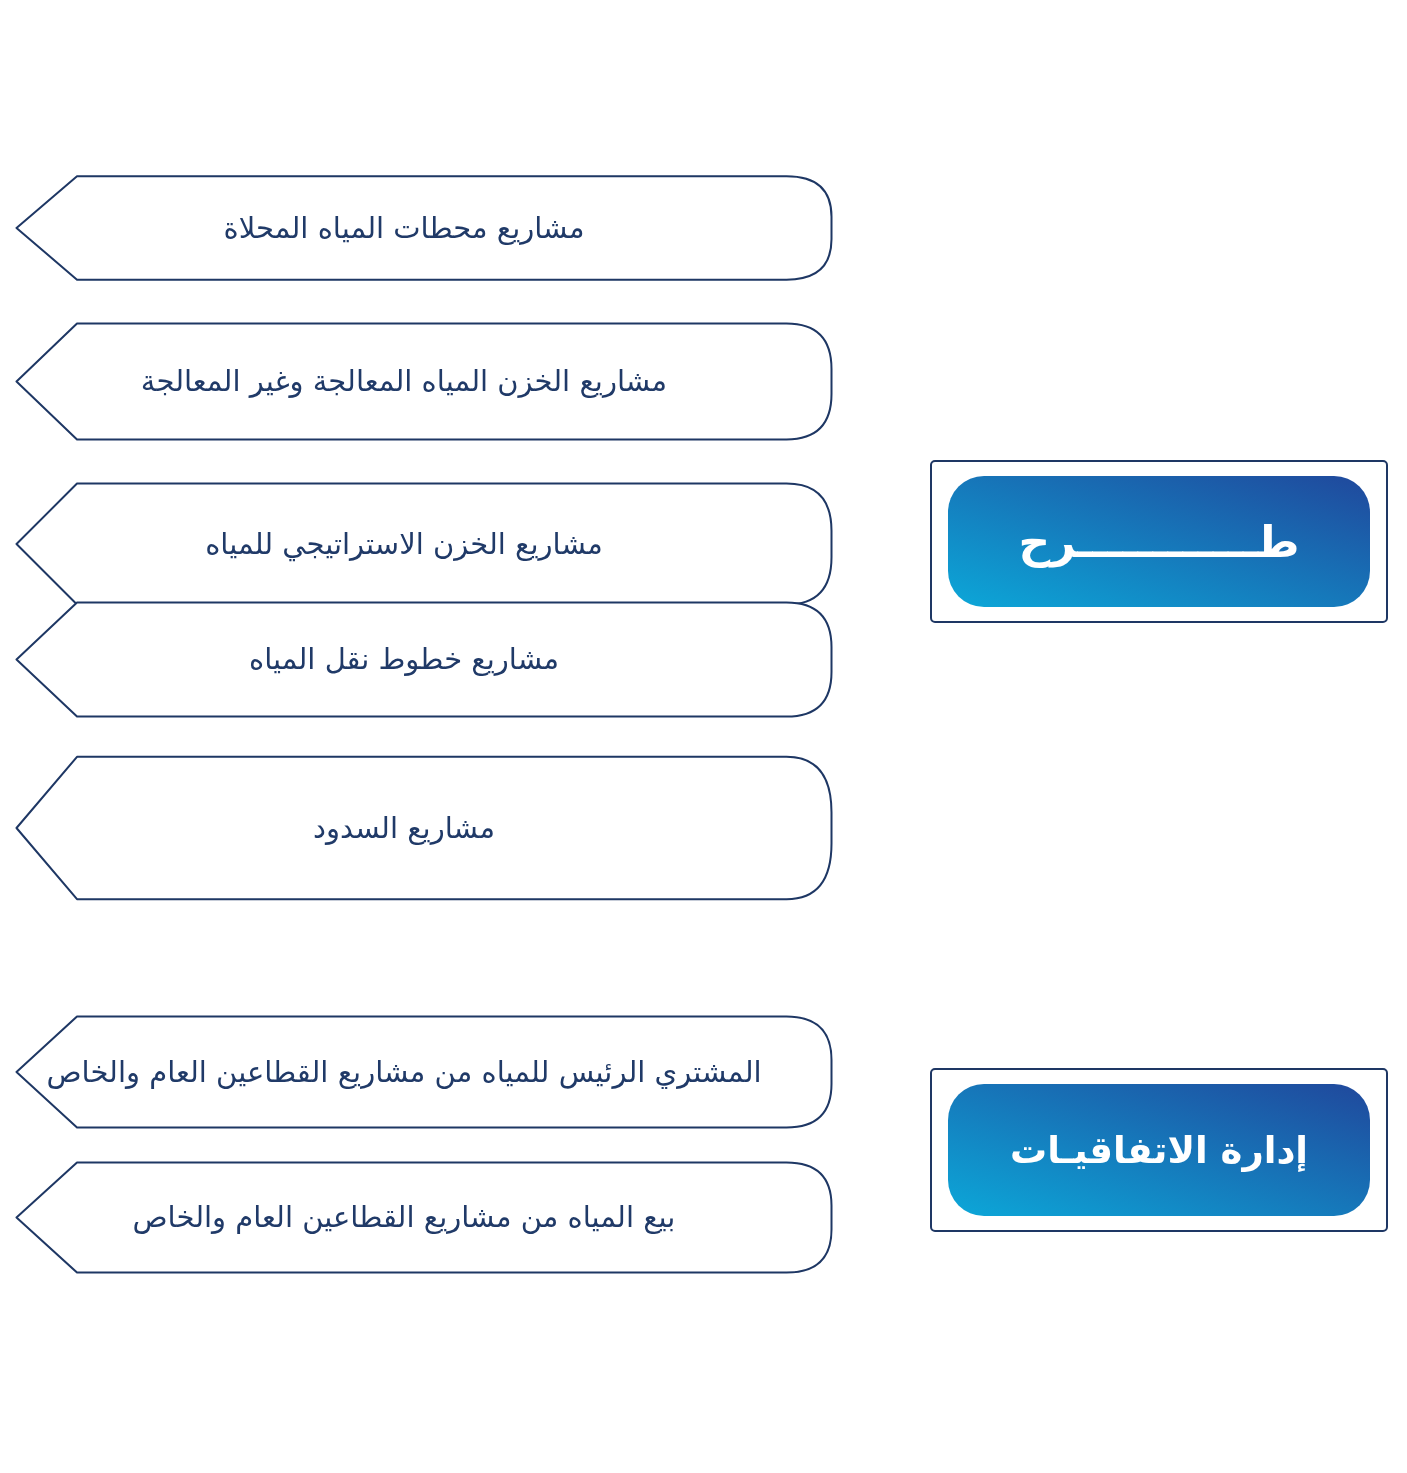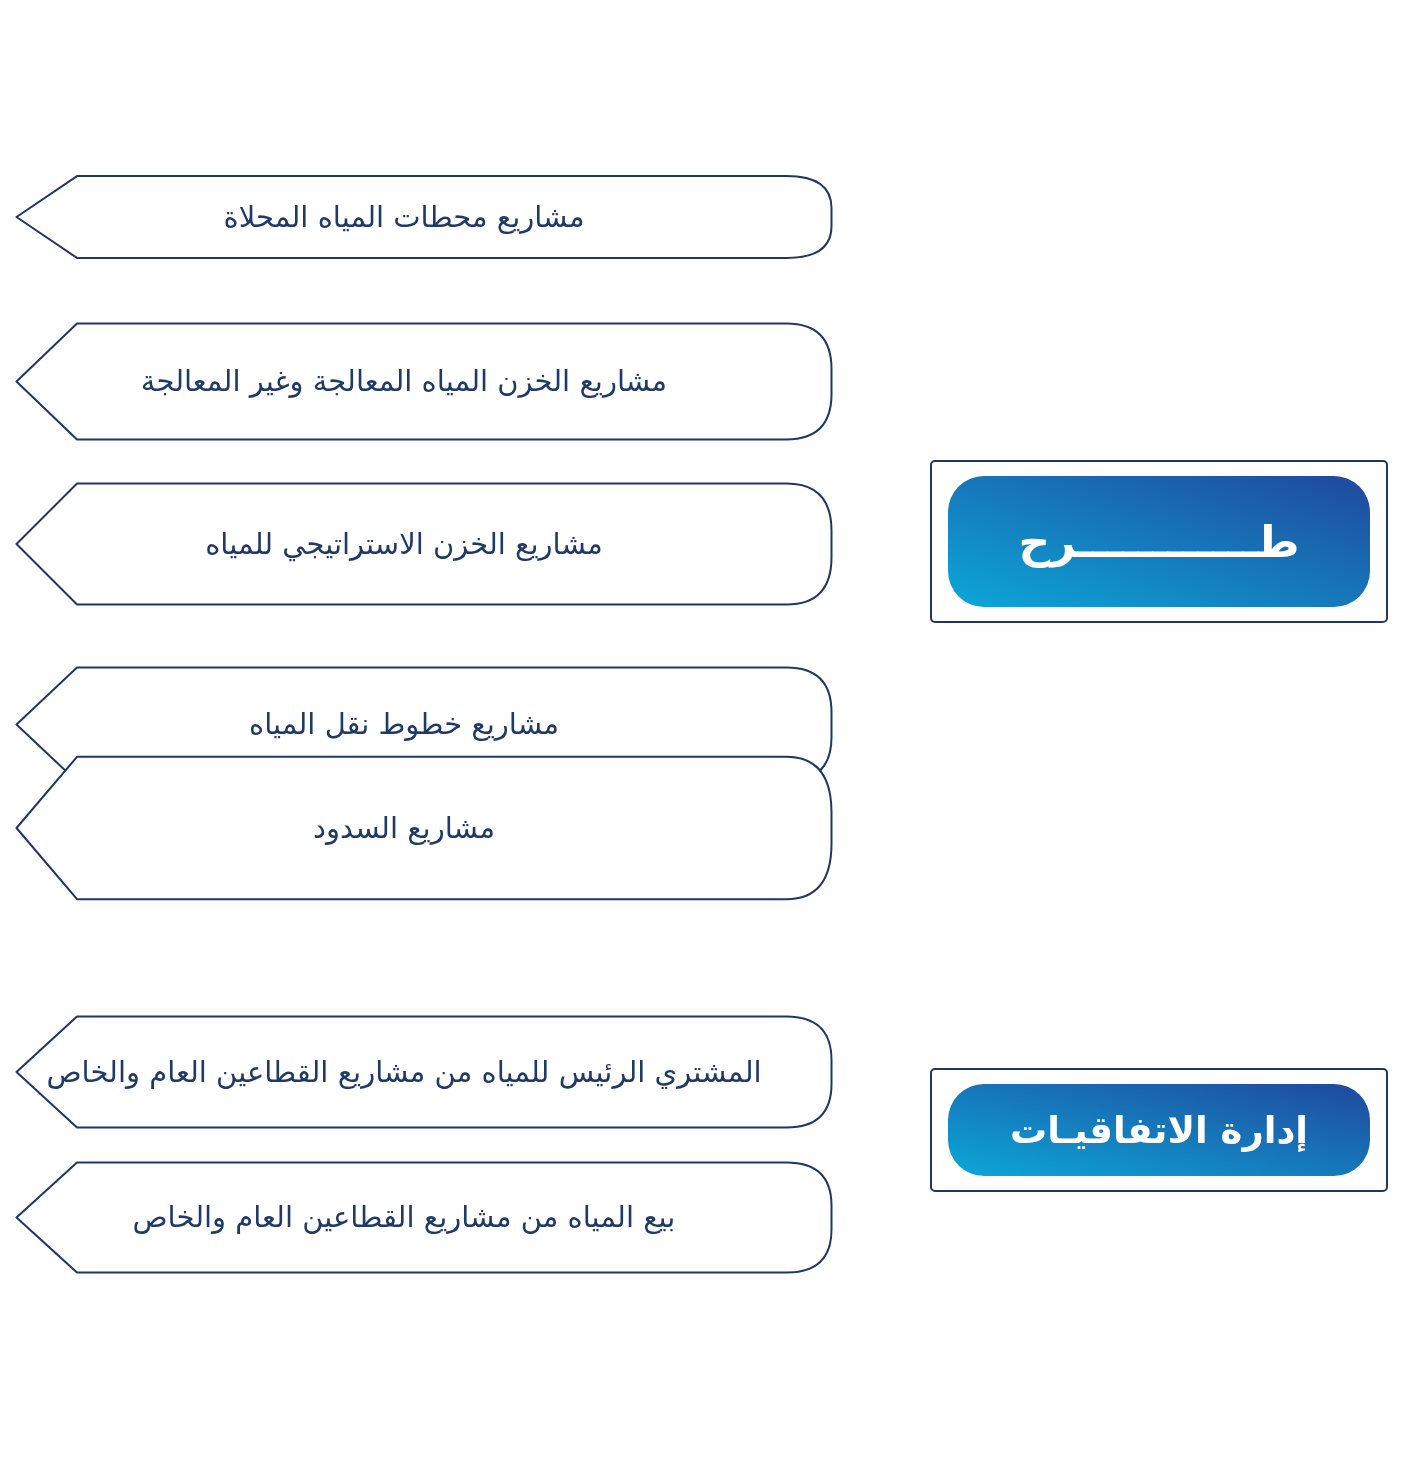--- a/index.html
+++ b/index.html
@@ -30,42 +30,42 @@
     align-items:center;
     justify-content:center;
     padding-right:70px;
     padding-left:30px;
     font-size:29px;
     font-weight:500;
     color:var(--box-text,#203a68);
     white-space:nowrap;
     line-height:1.2;
   }
-  .b1{top:175px;height:84px;}
+  .b1{top:175px;height:106px;}
   .b2{top:322px;height:119px;}
   .b3{top:482px;height:124px;}
-  .b4{top:666px;height:117px;}
+  .b4{top:601px;height:117px;}
   .b5{top:755px;height:146px;}
   .b6{top:1015px;height:114px;}
   .b7{top:1161px;height:113px;}
 
   
   .pill-button{
     position:absolute;
     left:930px;
     width:458px;
     background:#ffffff;
     border:2px solid var(--outline,#1e3764);
     border-radius:5px;
     box-sizing:border-box;
     padding:14px 16px;
     cursor:pointer;
   }
   .pill-tender{top:460px;height:163px;}
-  .pill-agreements{top:1068px;height:124px;}
+  .pill-agreements{top:1068px;height:164px;}
   .pill-inner{
     width:100%;height:100%;
     border-radius:36px;
     background:linear-gradient(to right top,var(--grad-start,#0ca7d8),var(--grad-end,#20489c));
     display:flex;
     align-items:center;
     justify-content:center;
   }
   .pill-label{
     color:var(--button-text,#ffffff);

